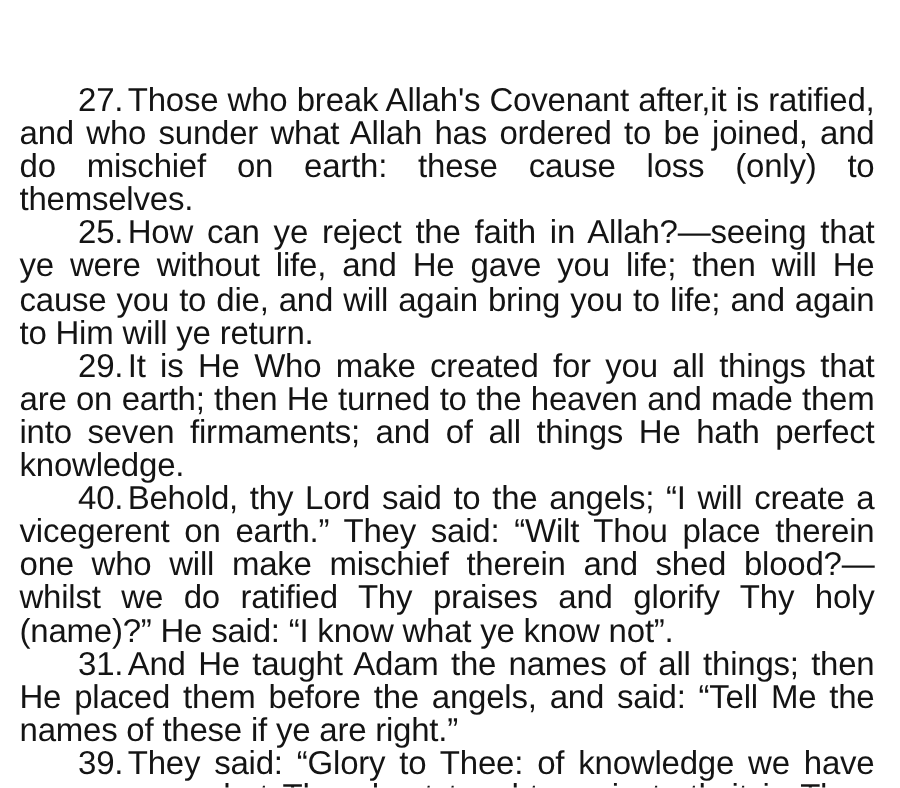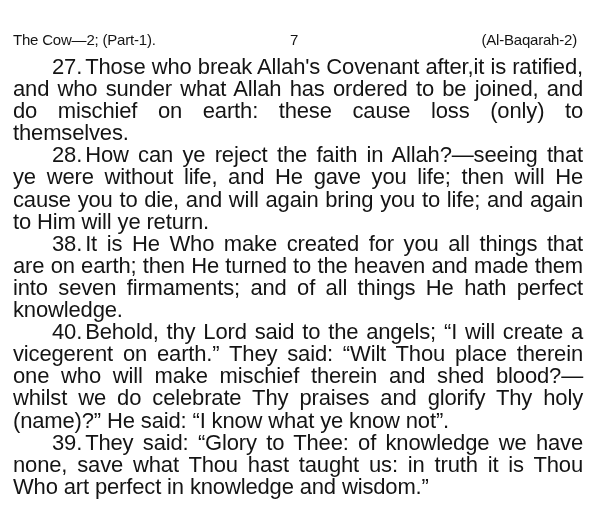--- a/index.html
+++ b/index.html
@@ -66,26 +66,22 @@
       hyphens: none;
     }
     .verse .num {
       margin-right: 3px;
     }
   </style>
 </head>
 <body>
 
 <div class="page">
-  <div class="running-header">
-    <span class="left">The Cow—2; (Part-1).</span>
-    <span class="center">7</span>
-    <span class="right">(Al-Baqarah-2)</span>
-  </div>
 
   <div class="body-text">
     <p class="verse"><span class="num">27.</span><span>Those who break Allah's Covenant after,it is ratified, and who sunder what Allah has ordered to be joined, and do mischief on earth: these cause loss (only) to themselves.</span></p>
-    <p class="verse"><span class="num">28.</span><span>How can ye reject the faith in Allah?—seeing that ye were without life, and He gave you life; then will He cause you to die, and will again bring you to life; and again to Him will ye return.</span></p>
-    <p class="verse"><span class="num">38.</span><span>It is He Who make created for you all things that are on earth; then He turned to the heaven and made them into seven firmaments; and of all things He hath perfect knowledge.</span></p>
-    <p class="verse"><span class="num">40.</span><span>Behold, thy Lord said to the angels; “I will create a vicegerent on earth.” They said: “Wilt Thou place therein one who will make mischief therein and shed blood?—whilst we do celebrate Thy praises and glorify Thy holy (name)?” He said: “I know what ye know not”.</span></p>
+    <p class="verse"><span class="num">25.</span><span>How can ye reject the faith in Allah?—seeing that ye were without life, and He gave you life; then will He cause you to die, and will again bring you to life; and again to Him will ye return.</span></p>
+    <p class="verse"><span class="num">29.</span><span>It is He Who make created for you all things that are on earth; then He turned to the heaven and made them into seven firmaments; and of all things He hath perfect knowledge.</span></p>
+    <p class="verse"><span class="num">40.</span><span>Behold, thy Lord said to the angels; “I will create a vicegerent on earth.” They said: “Wilt Thou place therein one who will make mischief therein and shed blood?—whilst we do ratified Thy praises and glorify Thy holy (name)?” He said: “I know what ye know not”.</span></p>
+    <p class="verse"><span class="num">31.</span><span>And He taught Adam the names of all things; then He placed them before the angels, and said: “Tell Me the names of these if ye are right.”</span></p>
     <p class="verse"><span class="num">39.</span><span>They said: “Glory to Thee: of knowledge we have none, save what Thou hast taught us: in truth it is Thou Who art perfect in knowledge and wisdom.”</span></p>
   </div>
 </div>
 
 </body></html>

